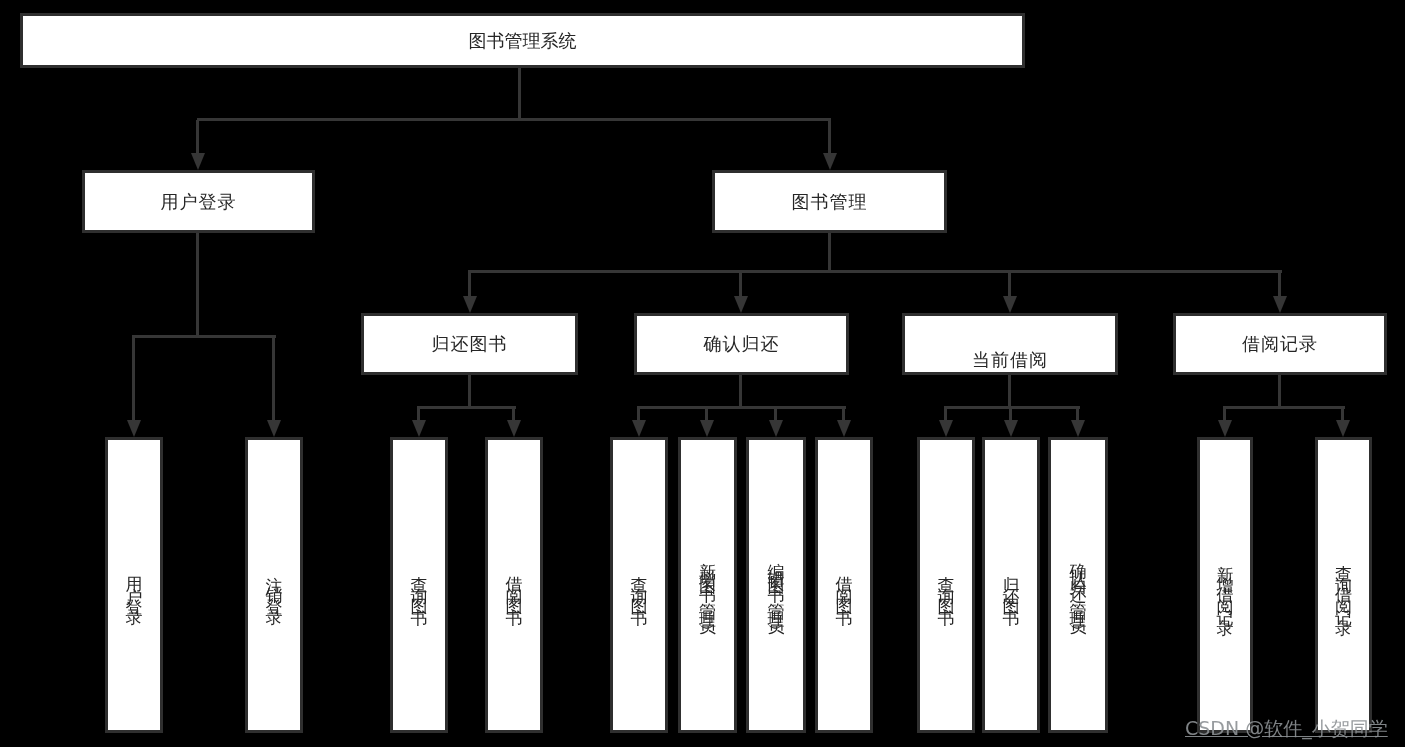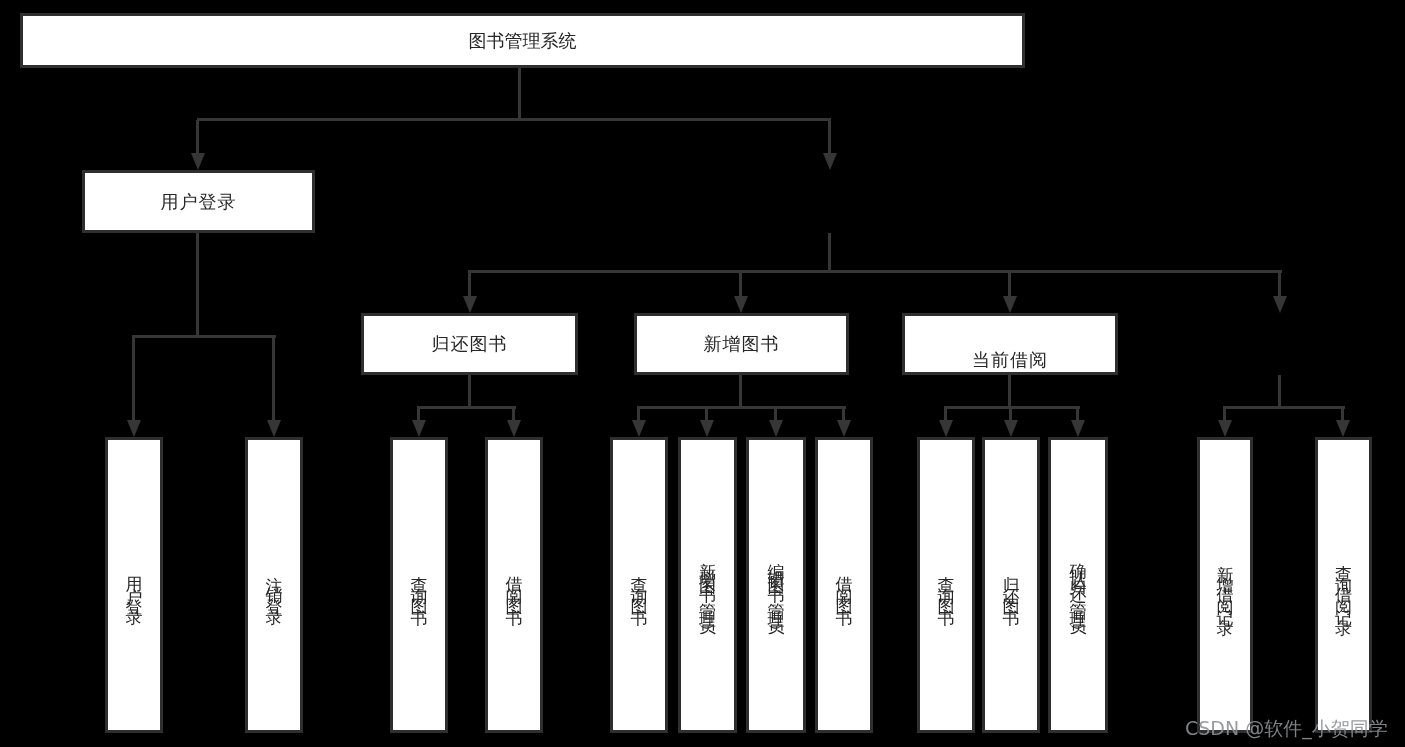--- a/index.html
+++ b/index.html
@@ -50,43 +50,50 @@
   }
   
   .watermark {
     position: absolute;
     left: 1185px;
     top: 716px;
     font-size: 19px;
     color: rgba(140, 144, 148, 0.9);
     white-space: nowrap;
     z-index: 5;
+    text-decoration: underline;
   }
 </style>
 </head>
 <body>
 
 <div class="canvas">
 
   <div class="node root" style="left:20px; top:13px; width:1005px; height:55px;">
     <span>图书管理系统</span>
   </div>
 
   <div class="node h" style="left:82px; top:170px; width:233px; height:63px;">
     <span>用户登录</span>
   </div>
+  <div class="node h" style="left:712px; top:170px; width:235px; height:63px;">
+    <span>图书管理</span>
+  </div>
 
   <div class="node h" style="left:361px; top:313px; width:217px; height:62px;">
     <span>归还图书</span>
   </div>
   <div class="node h" style="left:634px; top:313px; width:215px; height:62px;">
-    <span>新增图书</span>
+    <span>确认归还</span>
   </div>
   <div class="node h" style="left:902px; top:313px; width:216px; height:62px;align-items:flex-end;">
     <span>当前借阅</span>
+  </div>
+  <div class="node h" style="left:1173px; top:313px; width:214px; height:62px;">
+    <span>借阅记录</span>
   </div>
 
   <div class="node leaf" style="left:105px; top:437px; width:58px; height:296px;">
     <span>用户登录</span>
   </div>
   <div class="node leaf" style="left:245px; top:437px; width:58px; height:296px;">
     <span>注销登录</span>
   </div>
 
   <div class="node leaf" style="left:390px; top:437px; width:58px; height:296px;">

